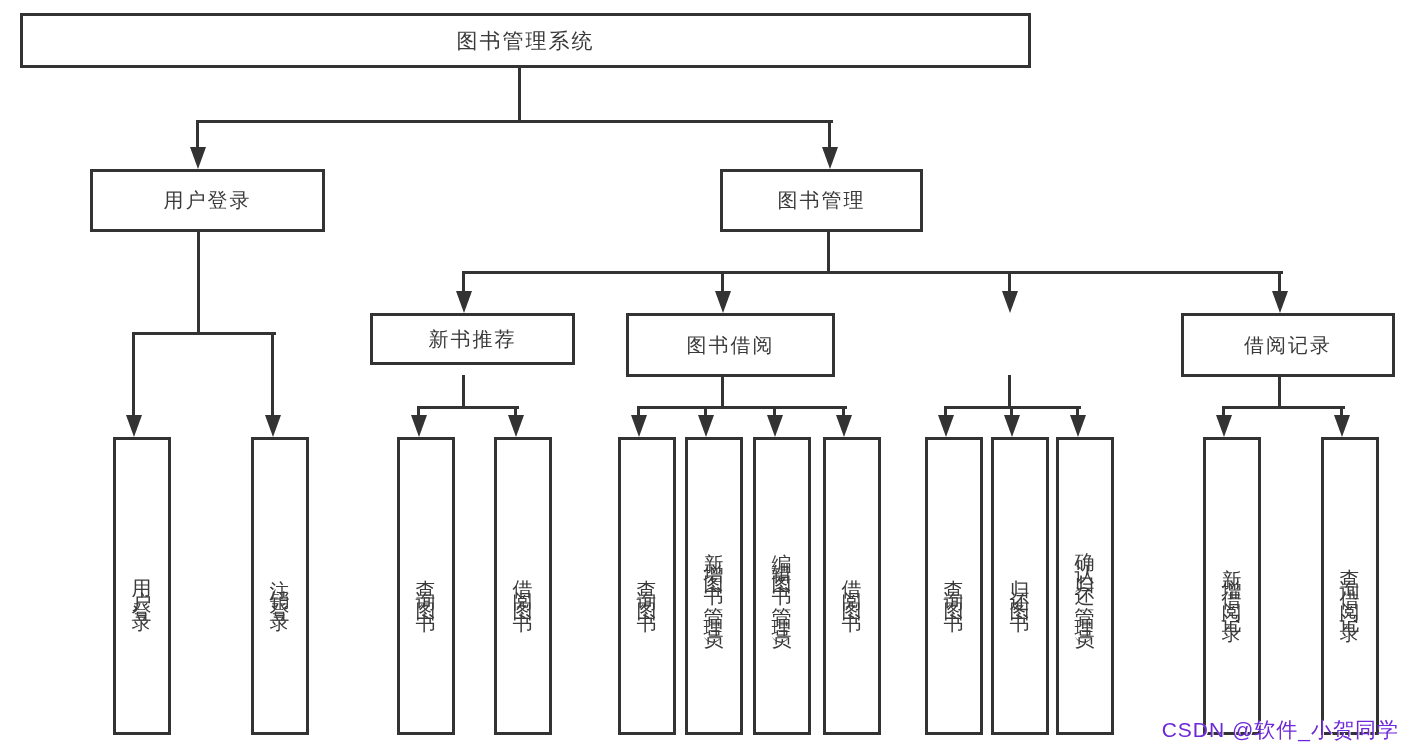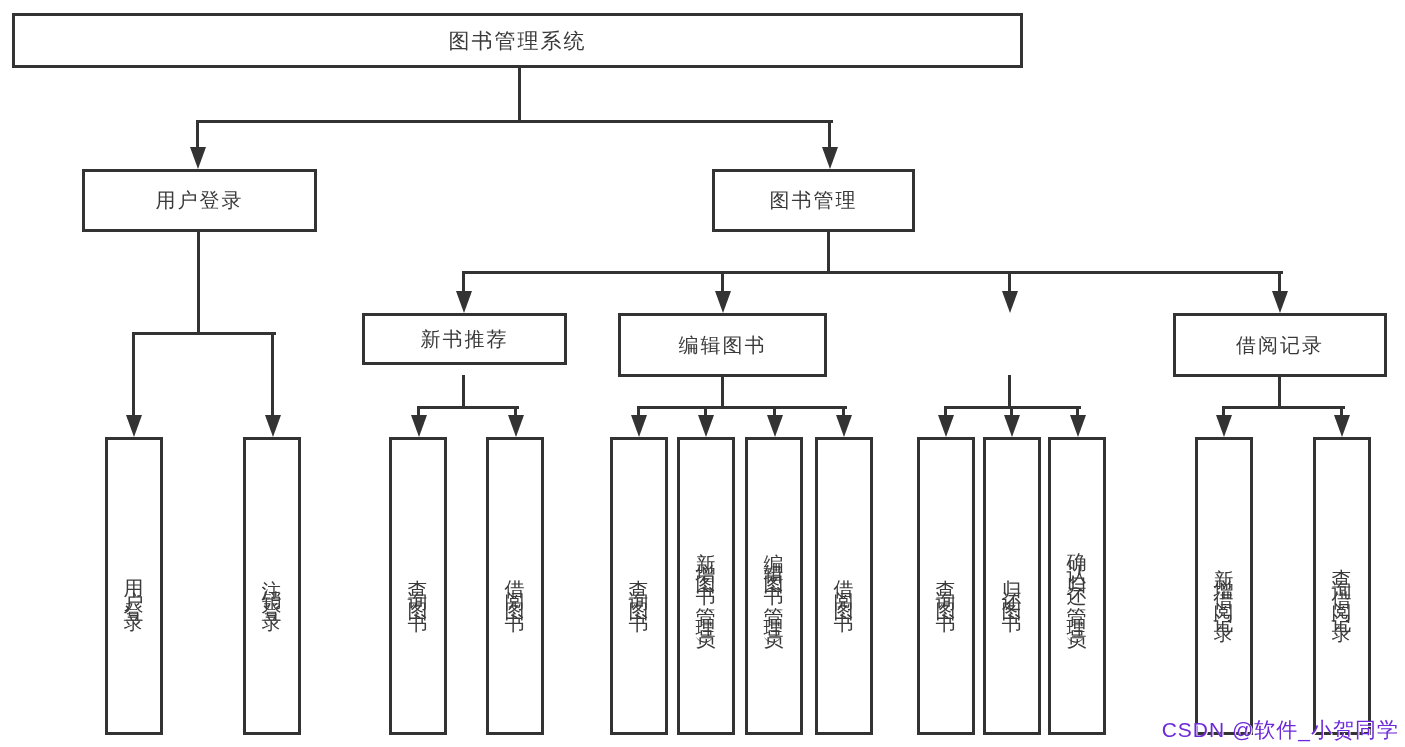--- a/index.html
+++ b/index.html
@@ -3,21 +3,21 @@
 <meta charset="utf-8">
 <style>
   html,body{margin:0;padding:0;background:#ffffff;}
   #stage{
     position:relative;width:1405px;height:747px;background:#ffffff;overflow:hidden;
     font-family:"Liberation Sans","DejaVu Sans",sans-serif;color:#3a3a3a;
   }
   .node{
     position:absolute;box-sizing:border-box;border:3px solid #333333;background:#ffffff;
     display:flex;align-items:center;justify-content:center;
-    font-size:20px;color:#3a3a3a;z-index:2;
+    font-size:20px;color:#3a3a3a;z-index:2;margin-left:8px;
   }
   .node.root{font-size:21px;letter-spacing:2px;}
   .node.hbox{letter-spacing:2px;}
   .node.vbox span{
     writing-mode:vertical-rl;text-orientation:mixed;letter-spacing:11px;
     white-space:nowrap;line-height:1;
   }
   .ln{position:absolute;background:#333333;z-index:1;}
   .ar{
     position:absolute;width:0;height:0;z-index:1;
@@ -43,21 +43,21 @@
     <span>用户登录</span>
   </div>
   <div class="node hbox" style="left:712px;top:169px;width:203px;height:63px">
     <span>图书管理</span>
   </div>
 
   <div class="node hbox" style="left:362px;top:313px;width:205px;height:52px">
     <span>新书推荐</span>
   </div>
   <div class="node hbox" style="left:618px;top:313px;width:209px;height:64px">
-    <span>编辑图书</span>
+    <span>图书借阅</span>
   </div>
   <div class="node hbox" style="left:1173px;top:313px;width:214px;height:64px">
     <span>借阅记录</span>
   </div>
 
   <div class="node vbox" style="left:105px;top:437px;width:58px;height:298px">
     <span>用户登录</span>
   </div>
   <div class="node vbox" style="left:243px;top:437px;width:58px;height:298px">
     <span>注销登录</span>

